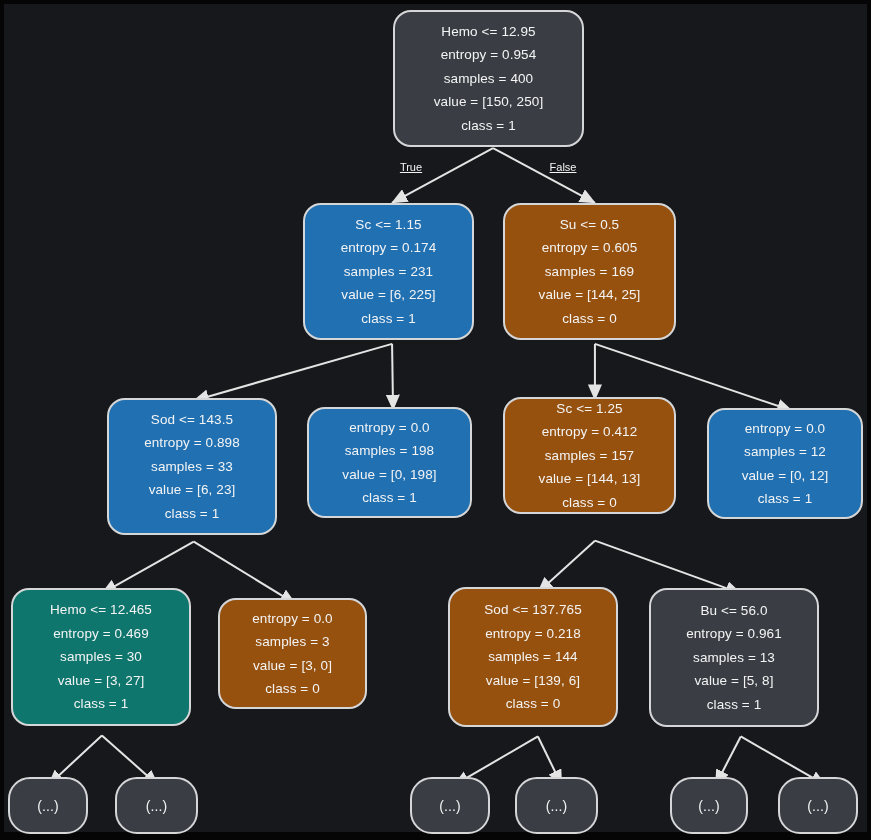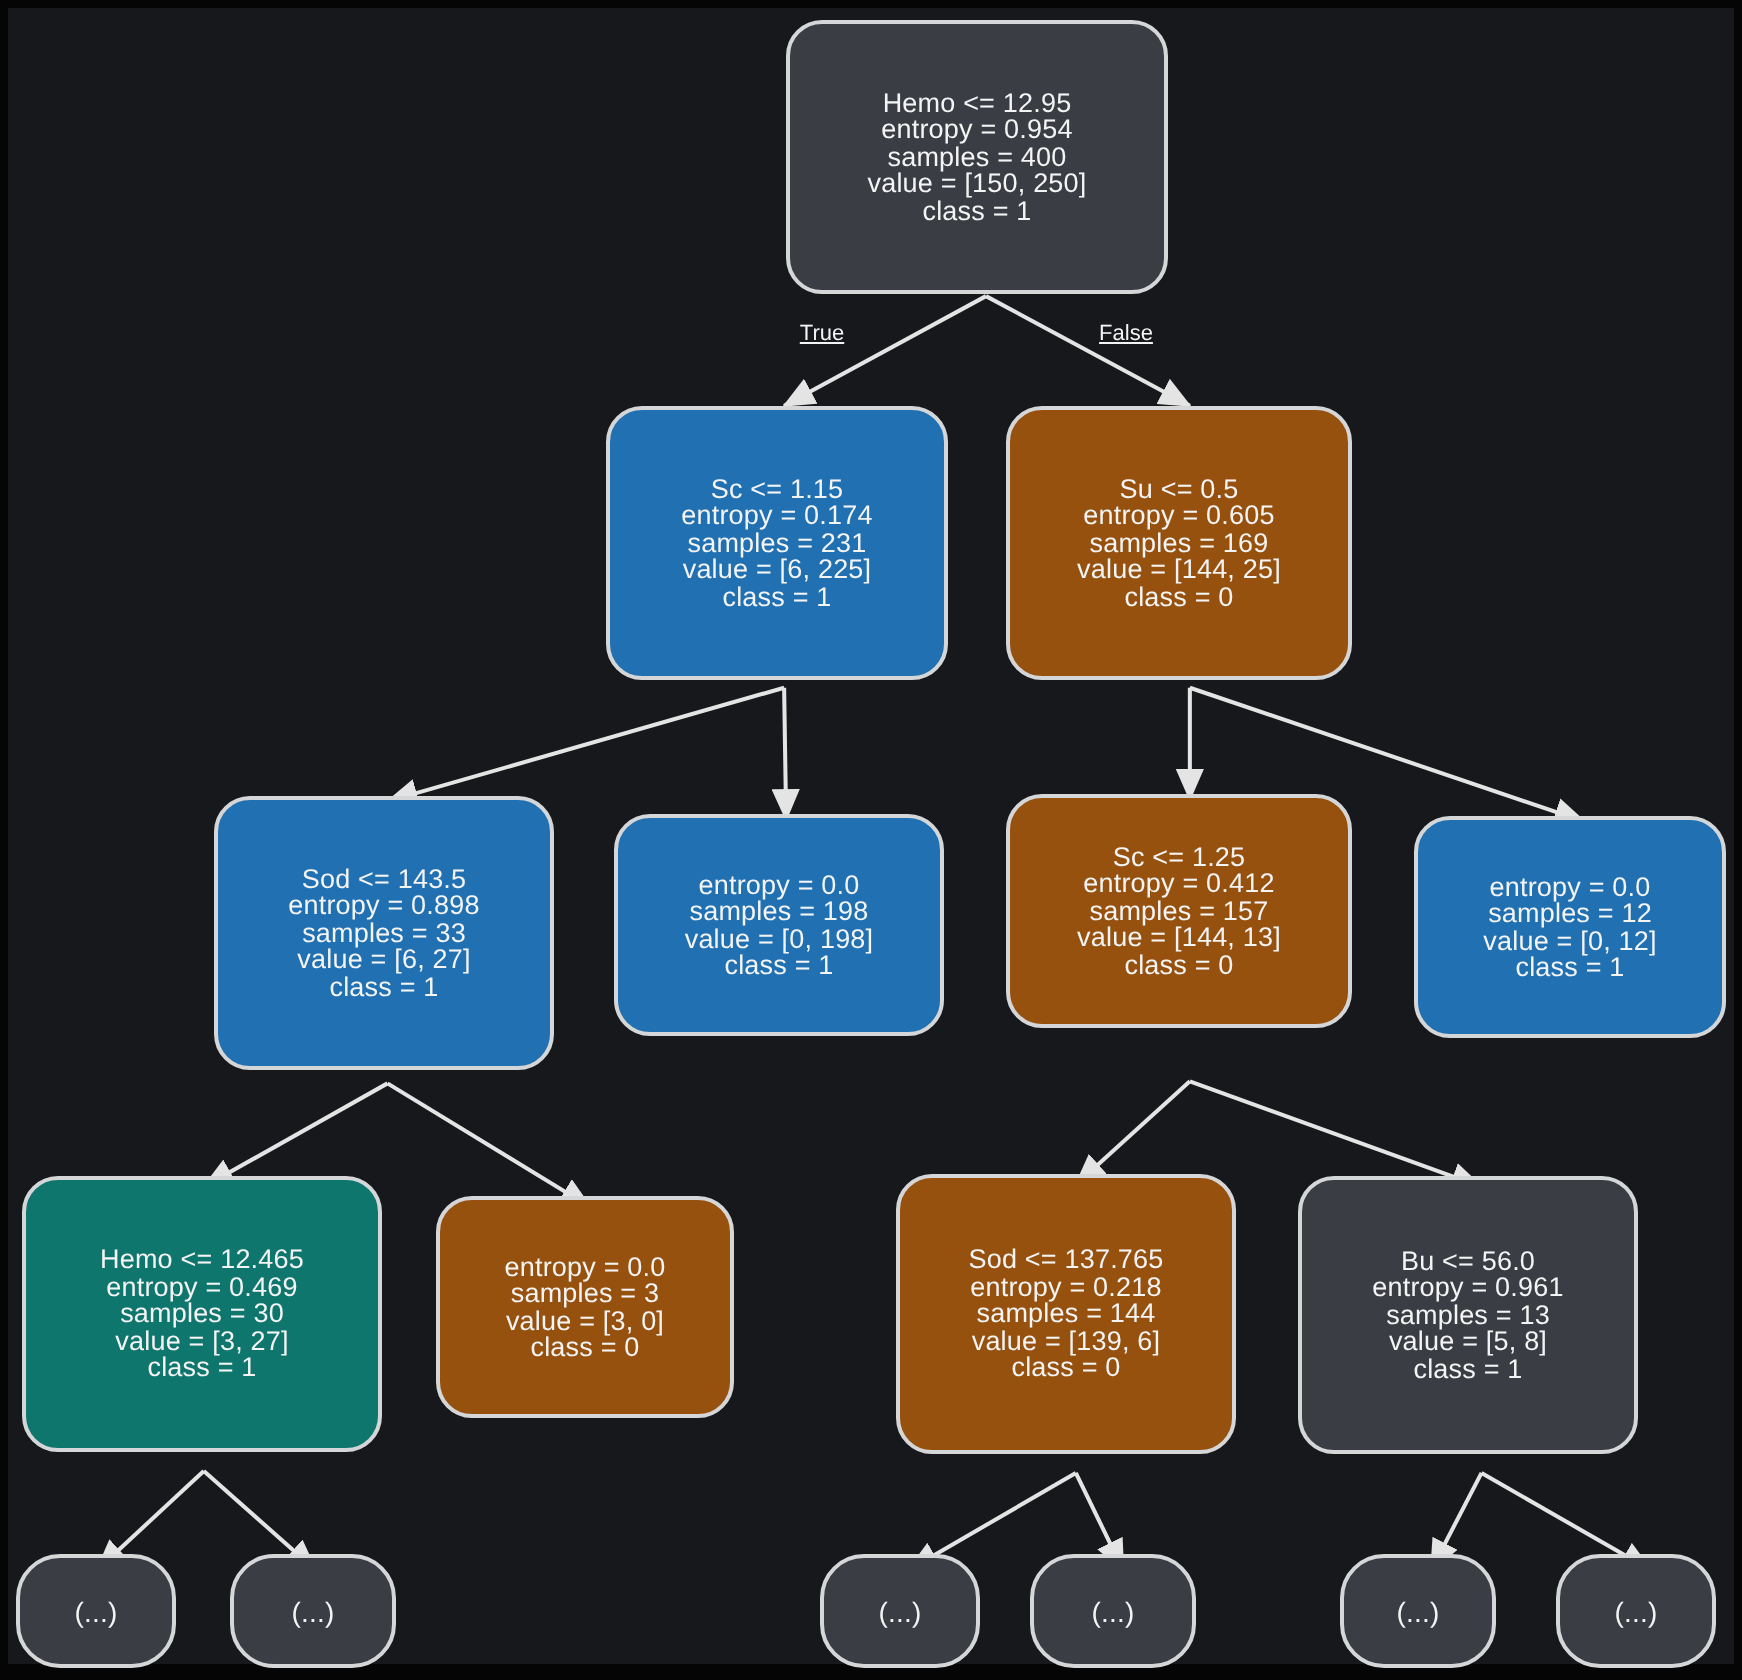--- a/index.html
+++ b/index.html
@@ -32,20 +32,21 @@
   .node {
     position: absolute;
     box-sizing: border-box;
     border: 2px solid #d5d6d7;
     border-radius: 18px;
     color: #f4f4f4;
     display: flex;
     flex-direction: column;
     justify-content: center;
     align-items: center;
+    gap: 10px;
     font-size: 13.5px;
     line-height: 1;
     text-align: center;
     letter-spacing: 0.1px;
   }
   .node.small {
     border-radius: 22px;
     font-size: 14px;
   }
   .branch-label {
@@ -106,21 +107,21 @@
           <span>Su &lt;= 0.5</span>
           <span>entropy = 0.605</span>
           <span>samples = 169</span>
           <span>value = [144, 25]</span>
           <span>class = 0</span>
         </div>
         <div class="node" style="left: 103px; top: 394px; width: 170px; height: 137px; background: rgb(32, 112, 178); border-color: rgb(213, 214, 215); color: rgb(244, 244, 244);">
           <span>Sod &lt;= 143.5</span>
           <span>entropy = 0.898</span>
           <span>samples = 33</span>
-          <span>value = [6, 27]</span>
+          <span>value = [6, 23]</span>
           <span>class = 1</span>
         </div>
         <div class="node" style="left: 303px; top: 403px; width: 165px; height: 111px; background: rgb(32, 112, 178); border-color: rgb(213, 214, 215); color: rgb(244, 244, 244);">
           <span>entropy = 0.0</span>
           <span>samples = 198</span>
           <span>value = [0, 198]</span>
           <span>class = 1</span>
         </div>
         <div class="node" style="left: 499px; top: 393px; width: 173px; height: 117px; background: rgb(150, 81, 15); border-color: rgb(213, 214, 215); color: rgb(244, 244, 244);">
           <span>Sc &lt;= 1.25</span>

